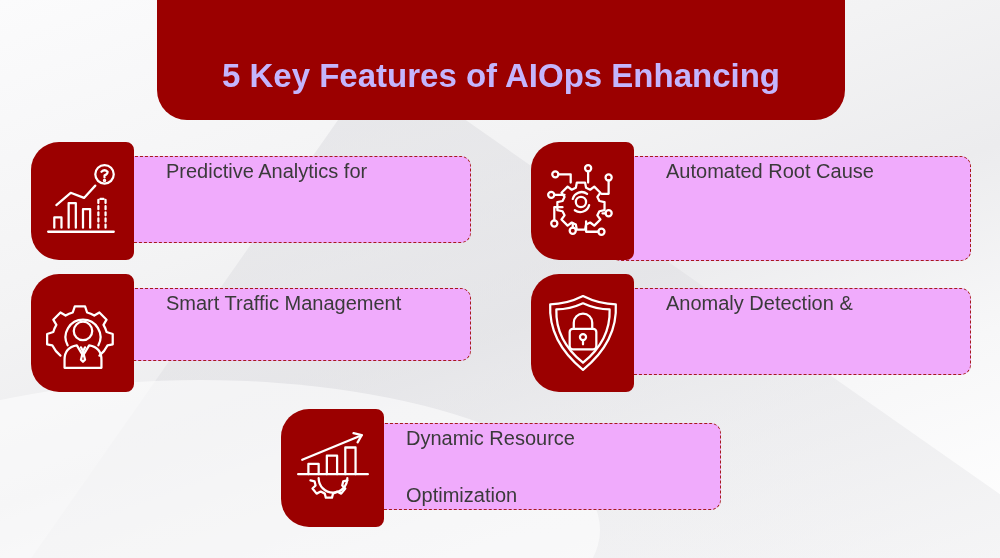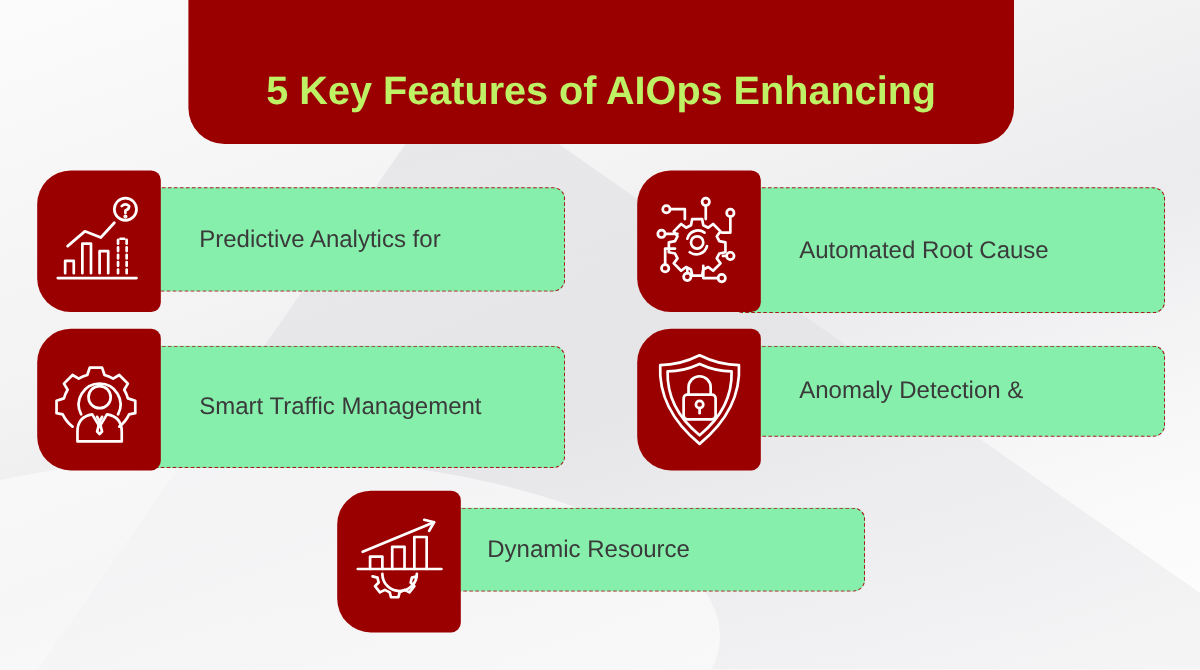--- a/index.html
+++ b/index.html
@@ -19,29 +19,29 @@
     background: rgba(255,255,255,0.55);
     border-radius: 50%;
   }
   .title-box {
     position: absolute; left: 157px; top: -20px; width: 688px; height: 140px;
     background: #9b0000; border-radius: 0 0 30px 30px;
     display: flex; flex-direction: column; align-items: center; justify-content: flex-end;
     padding-bottom: 22px; box-sizing: border-box;
   }
   .title-line {
-    color: #bef264; font-weight: bold; font-size: 33px; line-height: 44px;
+    color: #c4b5fd; font-weight: bold; font-size: 33px; line-height: 44px;
     letter-spacing: 0px; text-align: left;
   }
   .card { position: absolute; }
   .text-box {
-    position: absolute; background: #86efac;
+    position: absolute; background: #f0abfc;
     border: 1.5px dashed #a51b1b; border-radius: 10px;
     box-sizing: border-box;
-    display: flex; flex-direction: column; justify-content: center;
+    display: flex; flex-direction: column; justify-content: space-between;
     padding-left: 55px;
   }
   .text-line { color: #3a3a3a; font-size: 20px; line-height: 28px; white-space: nowrap; }
   .tile {
     position: absolute; width: 103px; height: 118px; background: #9b0000;
     border-radius: 28px 8px 8px 28px;
     display: flex; align-items: center; justify-content: center;
   }
   .tile svg { width: 82px; height: 82px; }
   .tile svg * { fill: none; stroke: #ffffff; stroke-width: 2.2; stroke-linecap: round; stroke-linejoin: round; }
@@ -99,54 +99,55 @@
       <circle cx="12" cy="62" r="3"></circle>
       <polyline points="30,62 30,66"></polyline>
       <circle cx="30" cy="69" r="3"></circle>
       <polyline points="43,60 43,70 55,70"></polyline>
       <circle cx="58" cy="70" r="3"></circle>
     </svg>
   </div>
 </div>
 
 <div class="card">
-  <div class="text-box" style="left:110px; top:288px; width:361px; height:102px;">
+  <div class="text-box" style="left:110px; top:288px; width:361px; height:73px;">
     <div class="text-line">Smart Traffic Management</div>
   </div>
   <div class="tile" style="left:31px; top:274px;">
     <svg viewBox="0 0 80 80">
       <path d="M18 62 a28 28 0 0 1 -8 -10 l-5 -1 v-10 l6 -2 a28 28 0 0 1 3 -7 l-3 -5 l7 -7 l5 3 a28 28 0 0 1 7 -3 l2 -6 h10 l2 6 a28 28 0 0 1 7 3 l5 -3 l7 7 l-3 5 a28 28 0 0 1 3 7 l6 2 v10 l-5 1 a28 28 0 0 1 -8 10"></path>
       <path d="M25 52 a17 17 0 1 1 30 0"></path>
       <circle cx="40" cy="38" r="9"></circle>
       <path d="M22 74 v-8 q0 -12 12 -14 l6 10 l6 -10 q12 2 12 14 v8 z"></path>
       <path d="M38 54 l2 4 l2 -4"></path>
       <path d="M40 58 l-2 8 l2 2 l2 -2 z"></path>
     </svg>
   </div>
 </div>
 
 <div class="card">
-  <div class="text-box" style="left:610px; top:288px; width:361px; height:76px;">
+  <div class="text-box" style="left:610px; top:288px; width:361px; height:87px;">
     <div class="text-line">Anomaly Detection &amp;</div>
   </div>
   <div class="tile" style="left:531px; top:274px;">
     <svg viewBox="0 0 80 80">
       <path d="M40 4 q16 8 32 8 q2 36 -32 64 q-34 -28 -32 -64 q16 0 32 -8 z"></path>
       <path d="M40 11 q13 6 26 6 q1 30 -26 52 q-27 -22 -26 -52 q13 0 26 -6 z"></path>
       <rect x="27" y="36" width="26" height="20" rx="3"></rect>
       <path d="M31 36 v-6 a9 9 0 0 1 18 0 v6"></path>
       <circle cx="40" cy="44" r="3"></circle>
       <line x1="40" y1="47" x2="40" y2="51"></line>
     </svg>
   </div>
 </div>
 
 <div class="card">
-  <div class="text-box" style="left:360px; top:423px; width:361px; height:70px; padding-left:45px;">
+  <div class="text-box" style="left:360px; top:423px; width:361px; height:87px; padding-left:45px;">
     <div class="text-line">Dynamic Resource</div>
+    <div class="text-line">Optimization</div>
   </div>
   <div class="tile" style="left:281px; top:409px;">
     <svg viewBox="0 0 80 80">
       <line x1="10" y1="32" x2="68" y2="8"></line>
       <polyline points="60,6 68,8 64,15"></polyline>
       <path d="M16 46 V36 H26 V46"></path>
       <path d="M34 46 V28 H44 V46"></path>
       <path d="M52 46 V20 H62 V46"></path>
       <line x1="6" y1="46" x2="74" y2="46"></line>
       <path d="M26 50 a14 14 0 0 0 28 0"></path>

